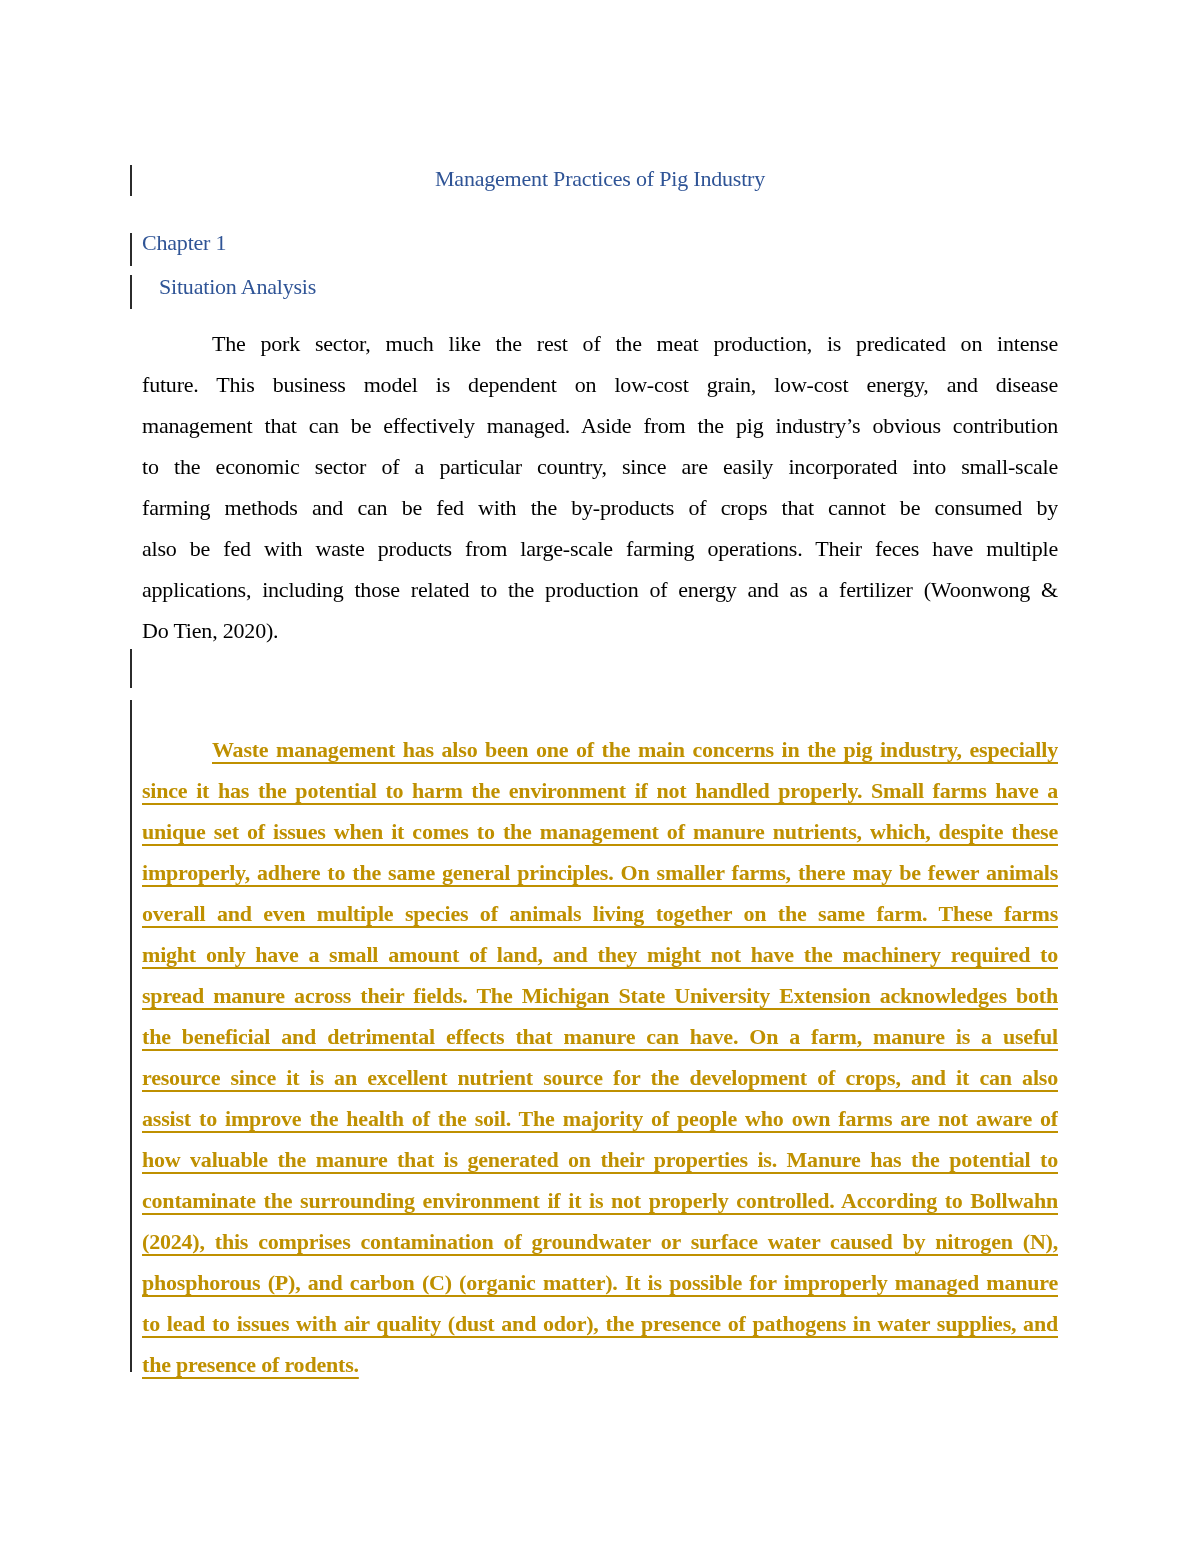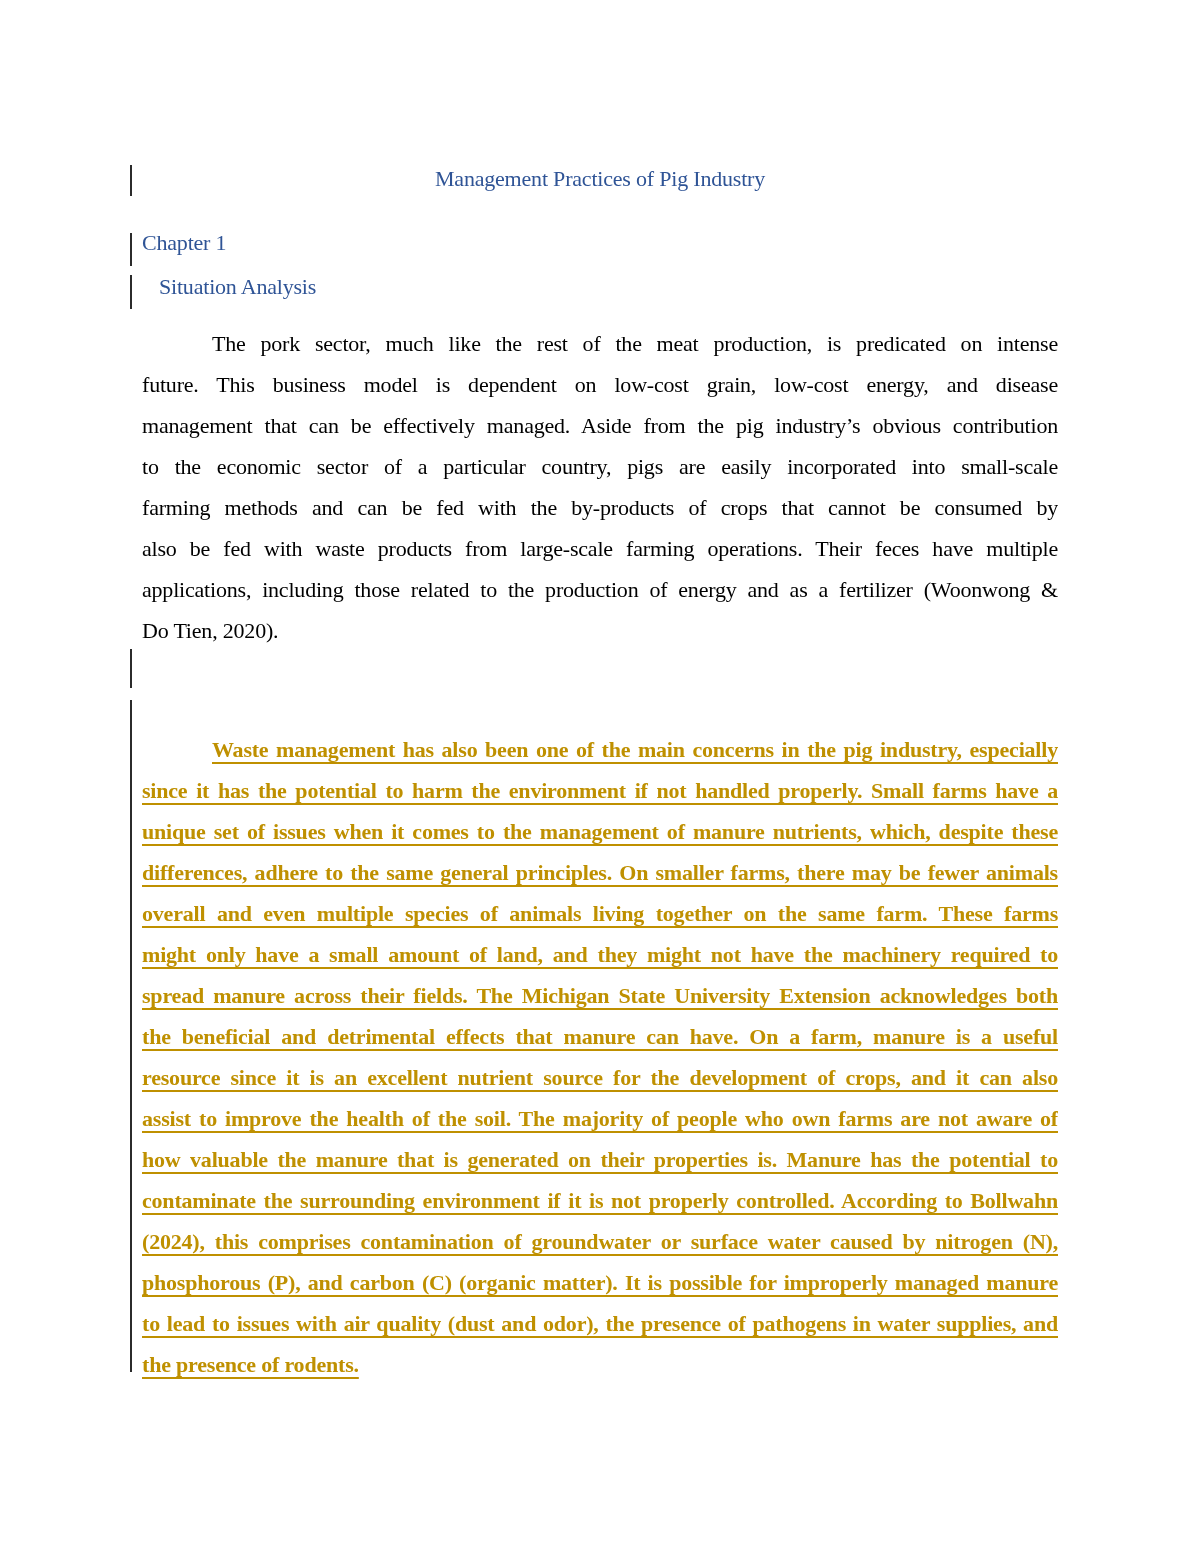--- a/index.html
+++ b/index.html
@@ -90,32 +90,32 @@
   <div class="content-block doc-title">Management Practices of Pig Industry</div>
 
   <div class="content-block chapter-heading">Chapter 1</div>
 
   <div class="content-block section-heading">Situation Analysis</div>
 
   <div class="content-block para para-intro">
       <div class="line first">The pork sector, much like the rest of the meat production, is predicated on intense</div>
       <div class="line">future. This business model is dependent on low-cost grain, low-cost energy, and disease</div>
       <div class="line">management that can be effectively managed. Aside from the pig industry’s obvious contribution</div>
-      <div class="line">to the economic sector of a particular country, pigs are easily incorporated into small-scale</div>
+      <div class="line">to the economic sector of a particular country, since are easily incorporated into small-scale</div>
       <div class="line">farming methods and can be fed with the by-products of crops that cannot be consumed by</div>
       <div class="line">also be fed with waste products from large-scale farming operations. Their feces have multiple</div>
       <div class="line">applications, including those related to the production of energy and as a fertilizer (Woonwong &amp;</div>
       <div class="line last">Do Tien, 2020).</div>
     </div>
 
   <div class="content-block para para-inserted">
       <div class="line first">Waste management has also been one of the main concerns in the pig industry, especially</div>
       <div class="line">since it has the potential to harm the environment if not handled properly.  Small farms have a</div>
       <div class="line">unique set of issues when it comes to the management of manure nutrients, which, despite these</div>
-      <div class="line">differences, adhere to the same general principles. On smaller farms, there may be fewer animals</div>
+      <div class="line">improperly, adhere to the same general principles. On smaller farms, there may be fewer animals</div>
       <div class="line">overall and even multiple species of animals living together on the same farm. These farms</div>
       <div class="line">might only have a small amount of land, and they might not have the machinery required to</div>
       <div class="line">spread manure across their fields. The Michigan State University Extension acknowledges both</div>
       <div class="line">the beneficial and detrimental effects that manure can have. On a farm, manure is a useful</div>
       <div class="line">resource since it is an excellent nutrient source for the development of crops, and it can also</div>
       <div class="line">assist to improve the health of the soil. The majority of people who own farms are not aware of</div>
       <div class="line">how valuable the manure that is generated on their properties is. Manure has the potential to</div>
       <div class="line">contaminate the surrounding environment if it is not properly controlled.  According to Bollwahn</div>
       <div class="line">(2024), this comprises contamination of groundwater or surface water caused by nitrogen (N),</div>
       <div class="line">phosphorous (P), and carbon (C) (organic matter). It is possible for improperly managed manure</div>

